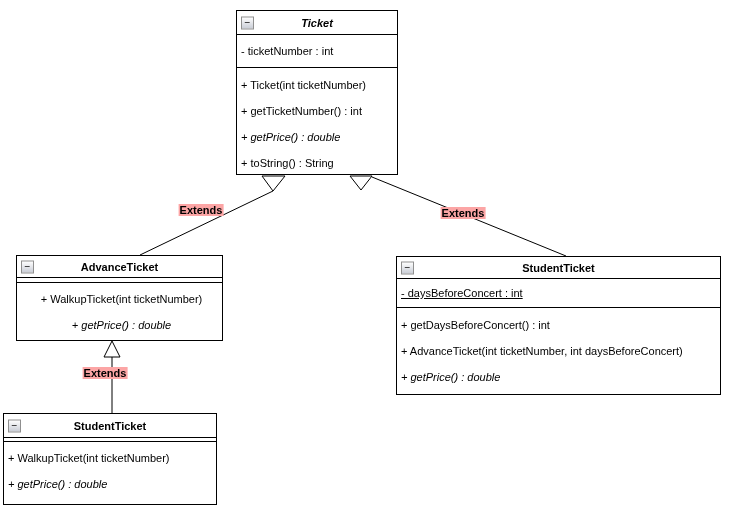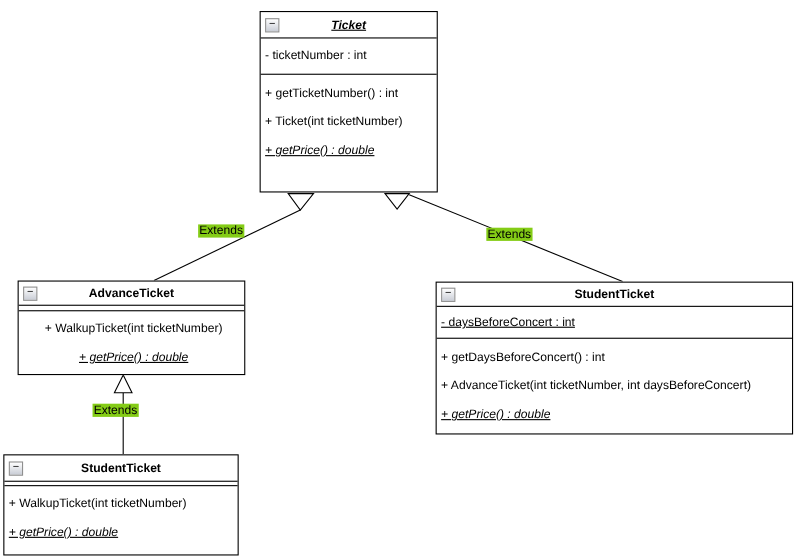--- a/index.html
+++ b/index.html
@@ -48,21 +48,20 @@
     align-items: center;
     justify-content: center;
     flex: none;
   }
   .uml-title {
     font-weight: bold;
     white-space: nowrap;
   }
   .italic {
     font-style: italic;
-    text-decoration: underline;
   }
   .collapse-btn {
     position: absolute;
     left: 4px;
     top: 50%;
     transform: translateY(-50%);
     width: 13px;
     height: 13px;
     box-sizing: border-box;
     border: 1px solid #8f8f8f;
@@ -92,23 +91,24 @@
     overflow: hidden;
   }
   .uml-row {
     padding-left: 4px;
     line-height: 26px;
     white-space: nowrap;
   }
   .edge-label {
     position: absolute;
     transform: translate(-50%, -50%);
-    background: #84cc16;
+    background: #fca5a5;
     padding: 0 1px;
     white-space: nowrap;
+    font-weight: bold;
   }
 </style>
 </head>
 <body>
 
 <div id="canvas">
 
   <svg id="connector-layer">
     <g>
       <line x1="273" y1="191" x2="140" y2="255"></line>
@@ -126,23 +126,24 @@
 
   <div class="uml-class" style="left:236px; top:10px; width:162px; height:165px;">
     <div class="uml-header" style="height:23px;">
       <span class="collapse-btn">−</span>
       <span class="uml-title italic">Ticket</span>
     </div>
     <div class="uml-attrs" style="height:32px;">
       <div class="uml-row">- ticketNumber : int</div>
     </div>
     <div class="uml-methods" style="padding-top:4px;">
+      <div class="uml-row">+ Ticket(int ticketNumber)</div>
       <div class="uml-row">+ getTicketNumber() : int</div>
-      <div class="uml-row">+ Ticket(int ticketNumber)</div>
       <div class="uml-row italic">+ getPrice() : double</div>
+      <div class="uml-row">+ toString() : String</div>
     </div>
   </div>
 
   <div class="uml-class" style="left:16px; top:255px; width:207px; height:86px;">
     <div class="uml-header" style="height:21px;">
       <span class="collapse-btn">−</span>
       <span class="uml-title">AdvanceTicket</span>
     </div>
     <div class="uml-empty" style="height:4px;"></div>
     <div class="uml-methods" style="padding-top:3px;text-align:center;">

